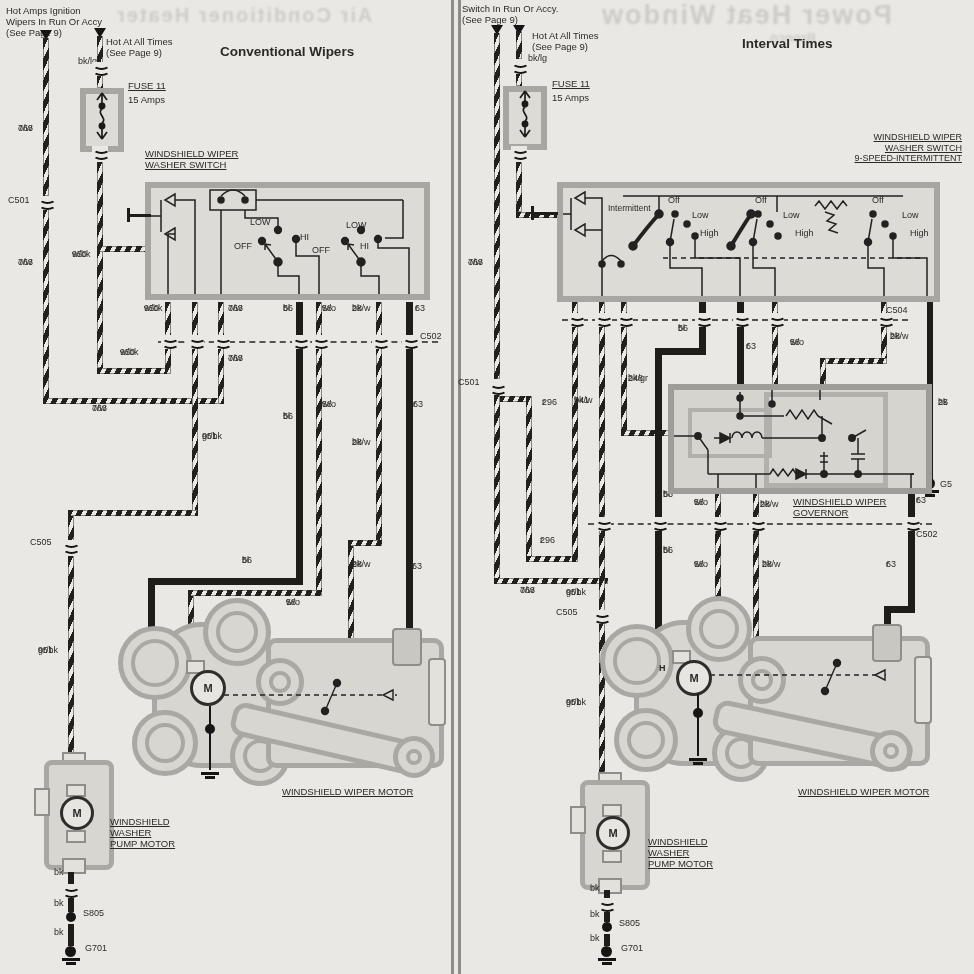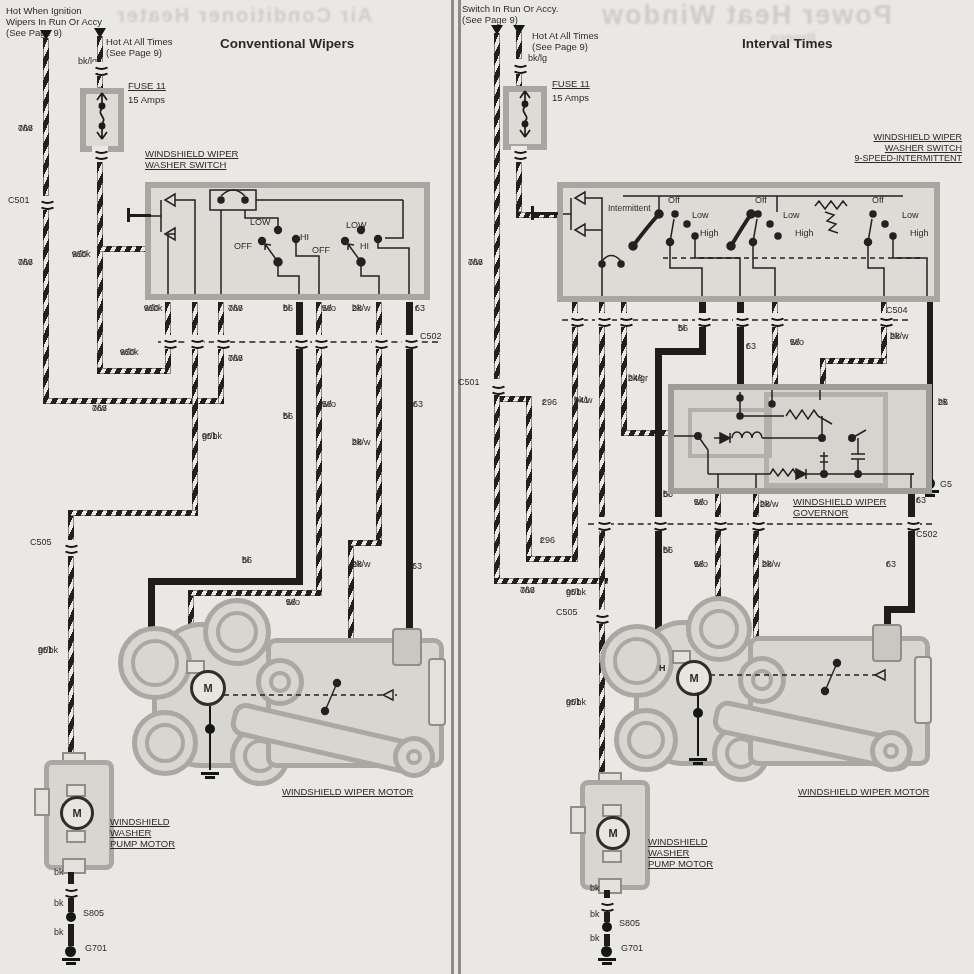--- a/index.html
+++ b/index.html
@@ -39,25 +39,25 @@
 <body>
 
 <div id="cv">
 
   <div class="bleed" style="left:115px;top:4px;font-size:20px;letter-spacing:2px">Air Conditioner Heater</div>
   <div class="bleed" style="left:600px;top:0;font-size:27px;letter-spacing:2px">Power Heat Window</div>
   <div class="bleed" style="left:770px;top:30px;font-size:13px">Bronco</div>
 
   <div style="left:451px;top:0;width:10px;height:974px;background:linear-gradient(90deg,#8d8c88 0 3px,#eae8e4 3px 7px,#8d8c88 7px 10px)"></div>
 
-  <div class="b" style="left:220px;top:36px">Conventional Wipers</div>
+  <div class="b" style="left:220px;top:44px">Conventional Wipers</div>
   <div class="b" style="left:742px;top:36px">Interval Times</div>
 
   <div class="t" style="left:6px;top:5px">
-      <span style="position:static;display:block">Hot When Ignition</span>
+      <span style="position:static;display:block">Hot Amps Ignition</span>
       <span style="position:static;display:block">Wipers In Run Or Accy</span>
       <span style="position:static;display:block">(See Page 9)</span>
     </div>
   <div class="t" style="left:106px;top:36px">
       <span style="position:static;display:block">Hot At All Times</span>
       <span style="position:static;display:block">(See Page 9)</span>
     </div>
   <div class="wl" style="left:78px;top:57px">
       <span>bk/lg</span>
     </div>

